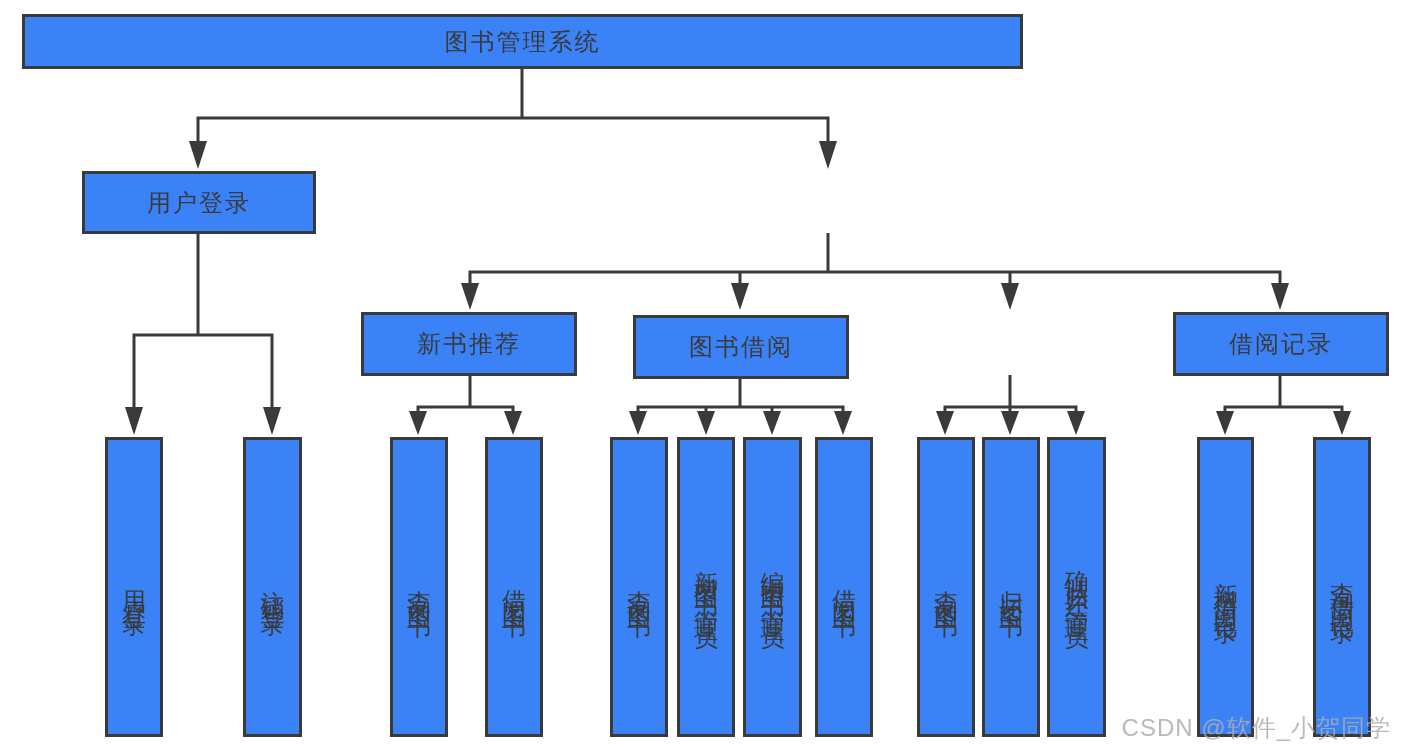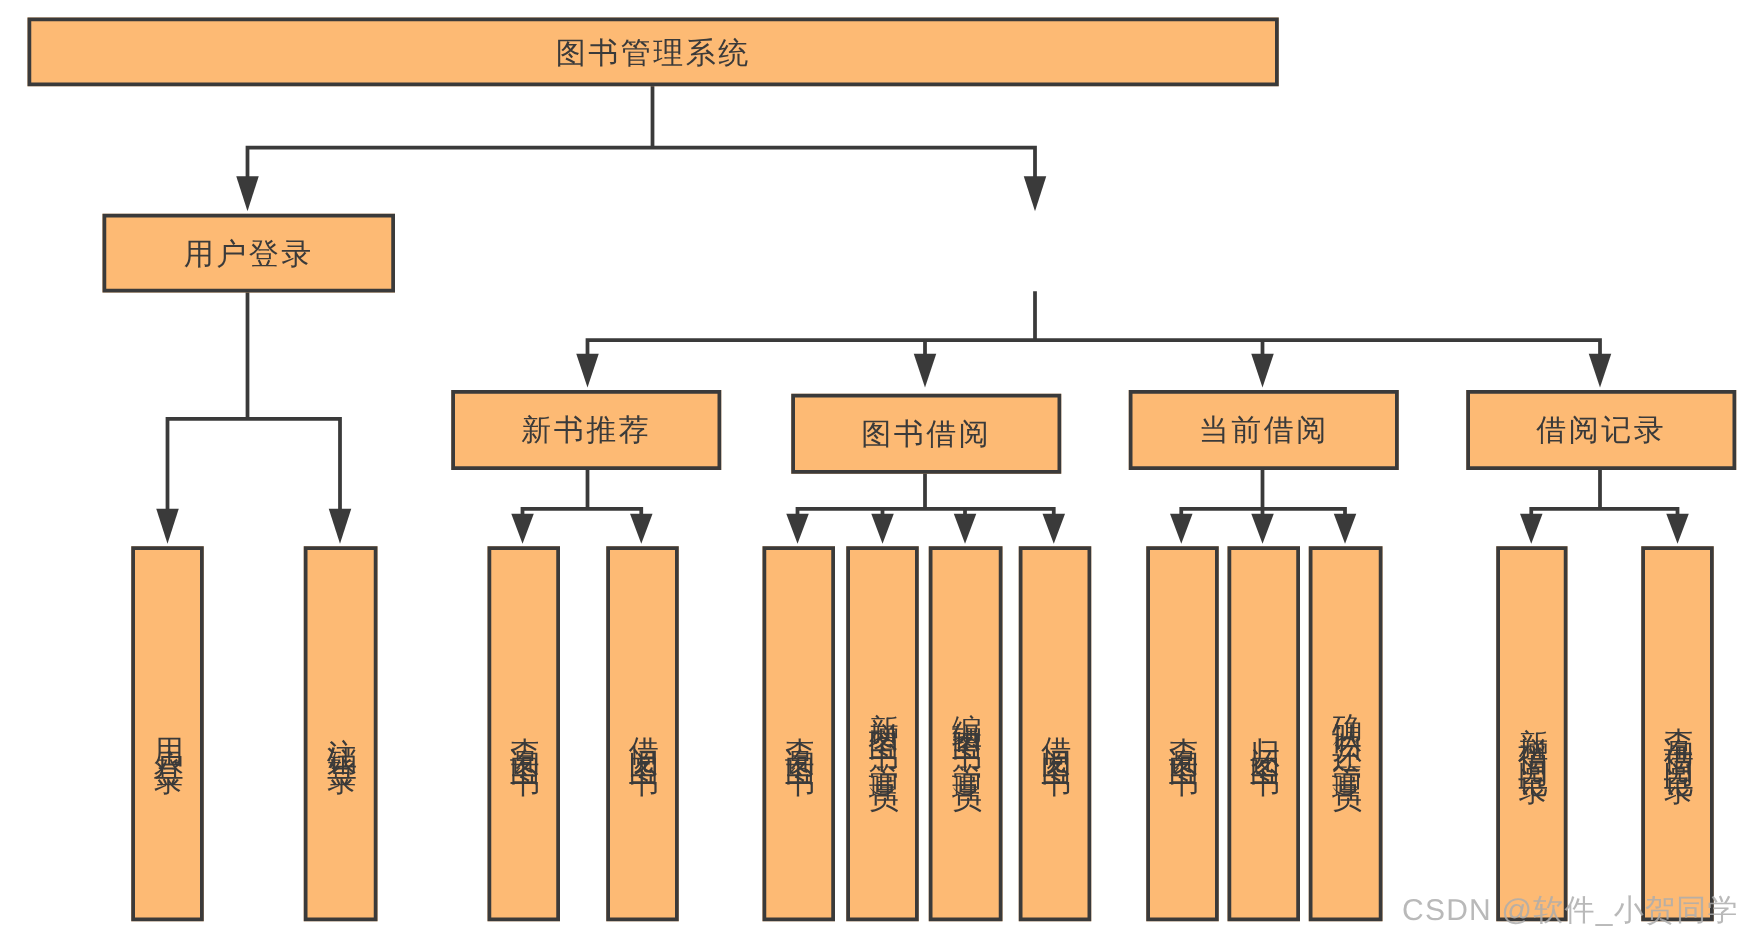--- a/index.html
+++ b/index.html
@@ -14,21 +14,21 @@
   }
   .connectors {
     position: absolute;
     left: 0; top: 0;
     width: 1405px; height: 747px;
   }
   .box {
     position: absolute;
     box-sizing: border-box;
     border: 3px solid #3a3a3a;
-    background: #fdba74;
+    background: #3b82f6;
     display: flex;
     align-items: center;
     justify-content: center;
   }
   .hbox {
     font-size: 24px;
     letter-spacing: 2px;
     white-space: nowrap;
   }
   .vbox {
@@ -137,23 +137,20 @@
   <div class="box hbox" style="left:82px; top:171px; width:234px; height:63px;">
     <span>用户登录</span>
   </div>
 
   <div class="box hbox" style="left:361px; top:312px; width:216px; height:64px;">
     <span>新书推荐</span>
   </div>
   <div class="box hbox" style="left:633px; top:315px; width:216px; height:64px;">
     <span>图书借阅</span>
   </div>
-  <div class="box hbox" style="left:903px; top:312px; width:216px; height:64px;">
-    <span>当前借阅</span>
-  </div>
   <div class="box hbox" style="left:1173px; top:312px; width:216px; height:64px;">
     <span>借阅记录</span>
   </div>
 
   <div class="box vbox" style="left:105px; top:437px; width:58px; height:300px;">
     <span>用户登录</span>
   </div>
   <div class="box vbox" style="left:243px; top:437px; width:59px; height:300px;">
     <span>注销登录</span>
   </div>

